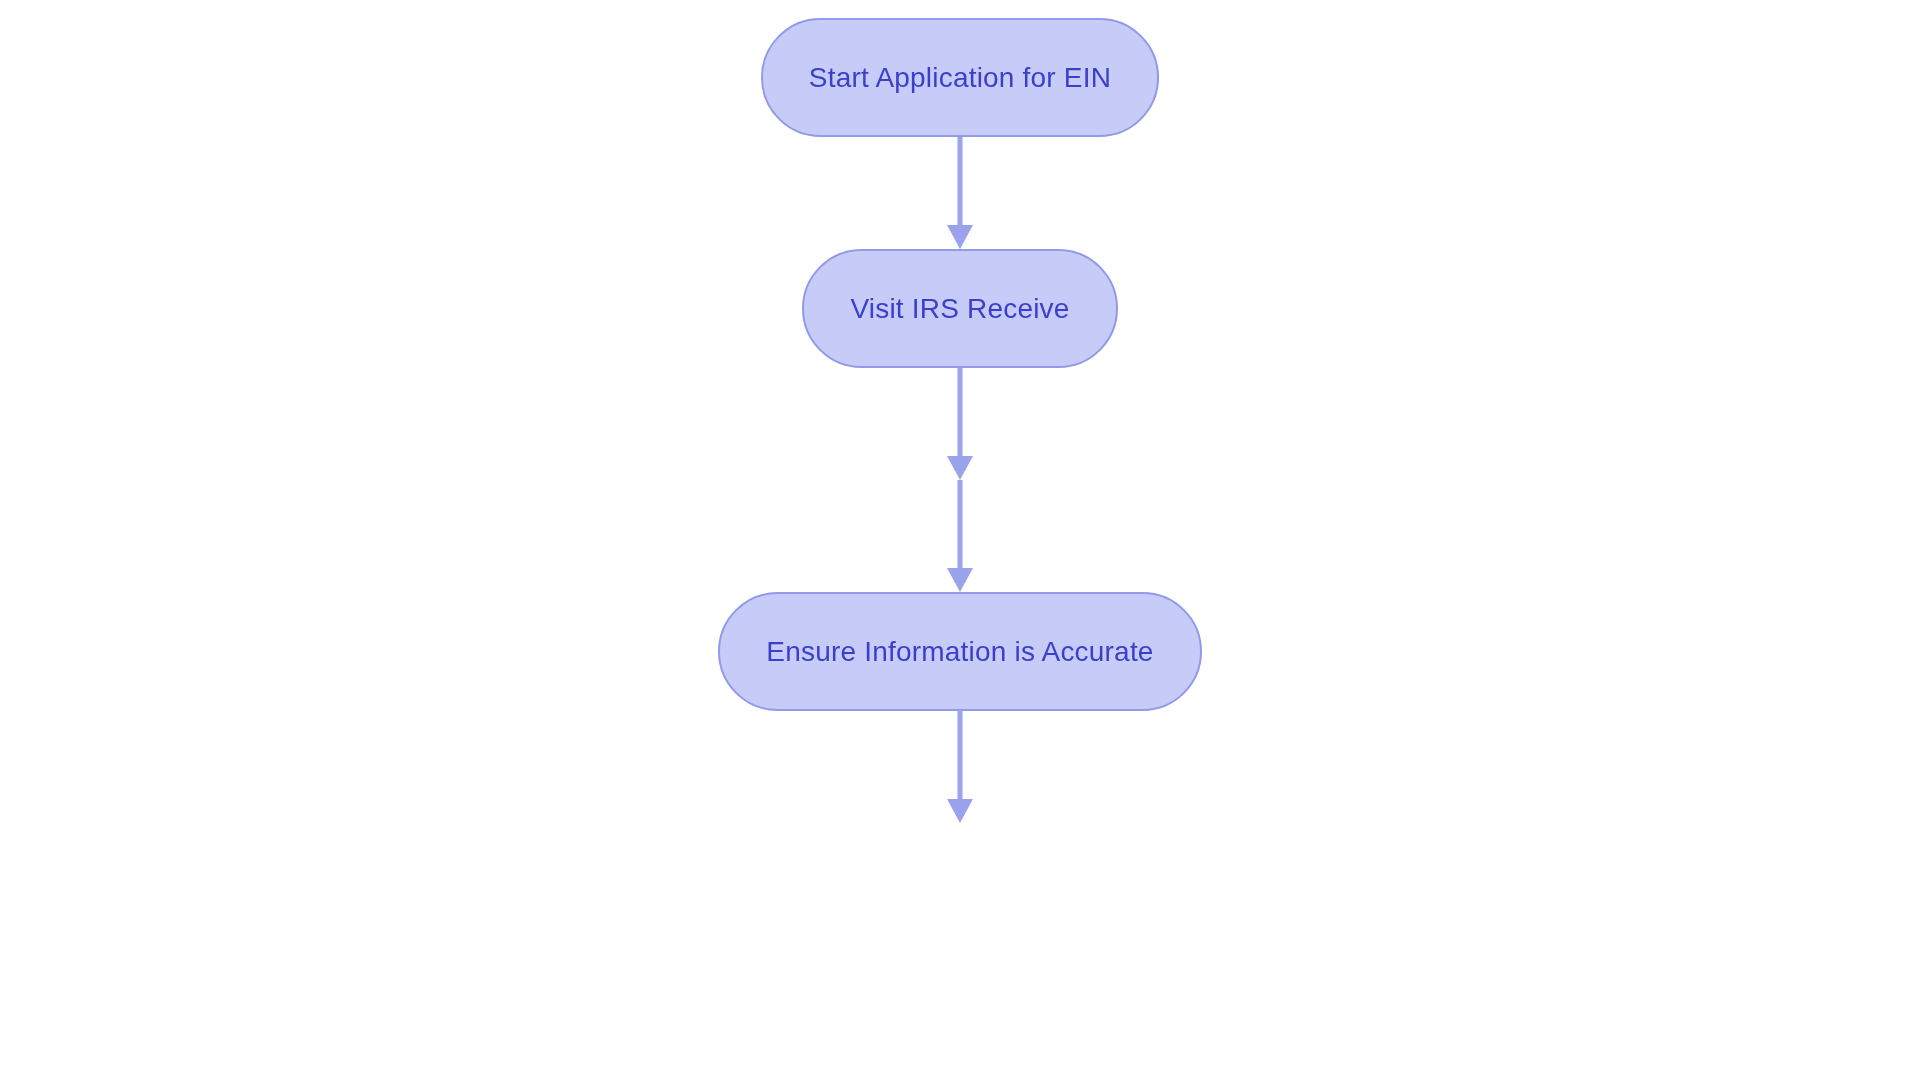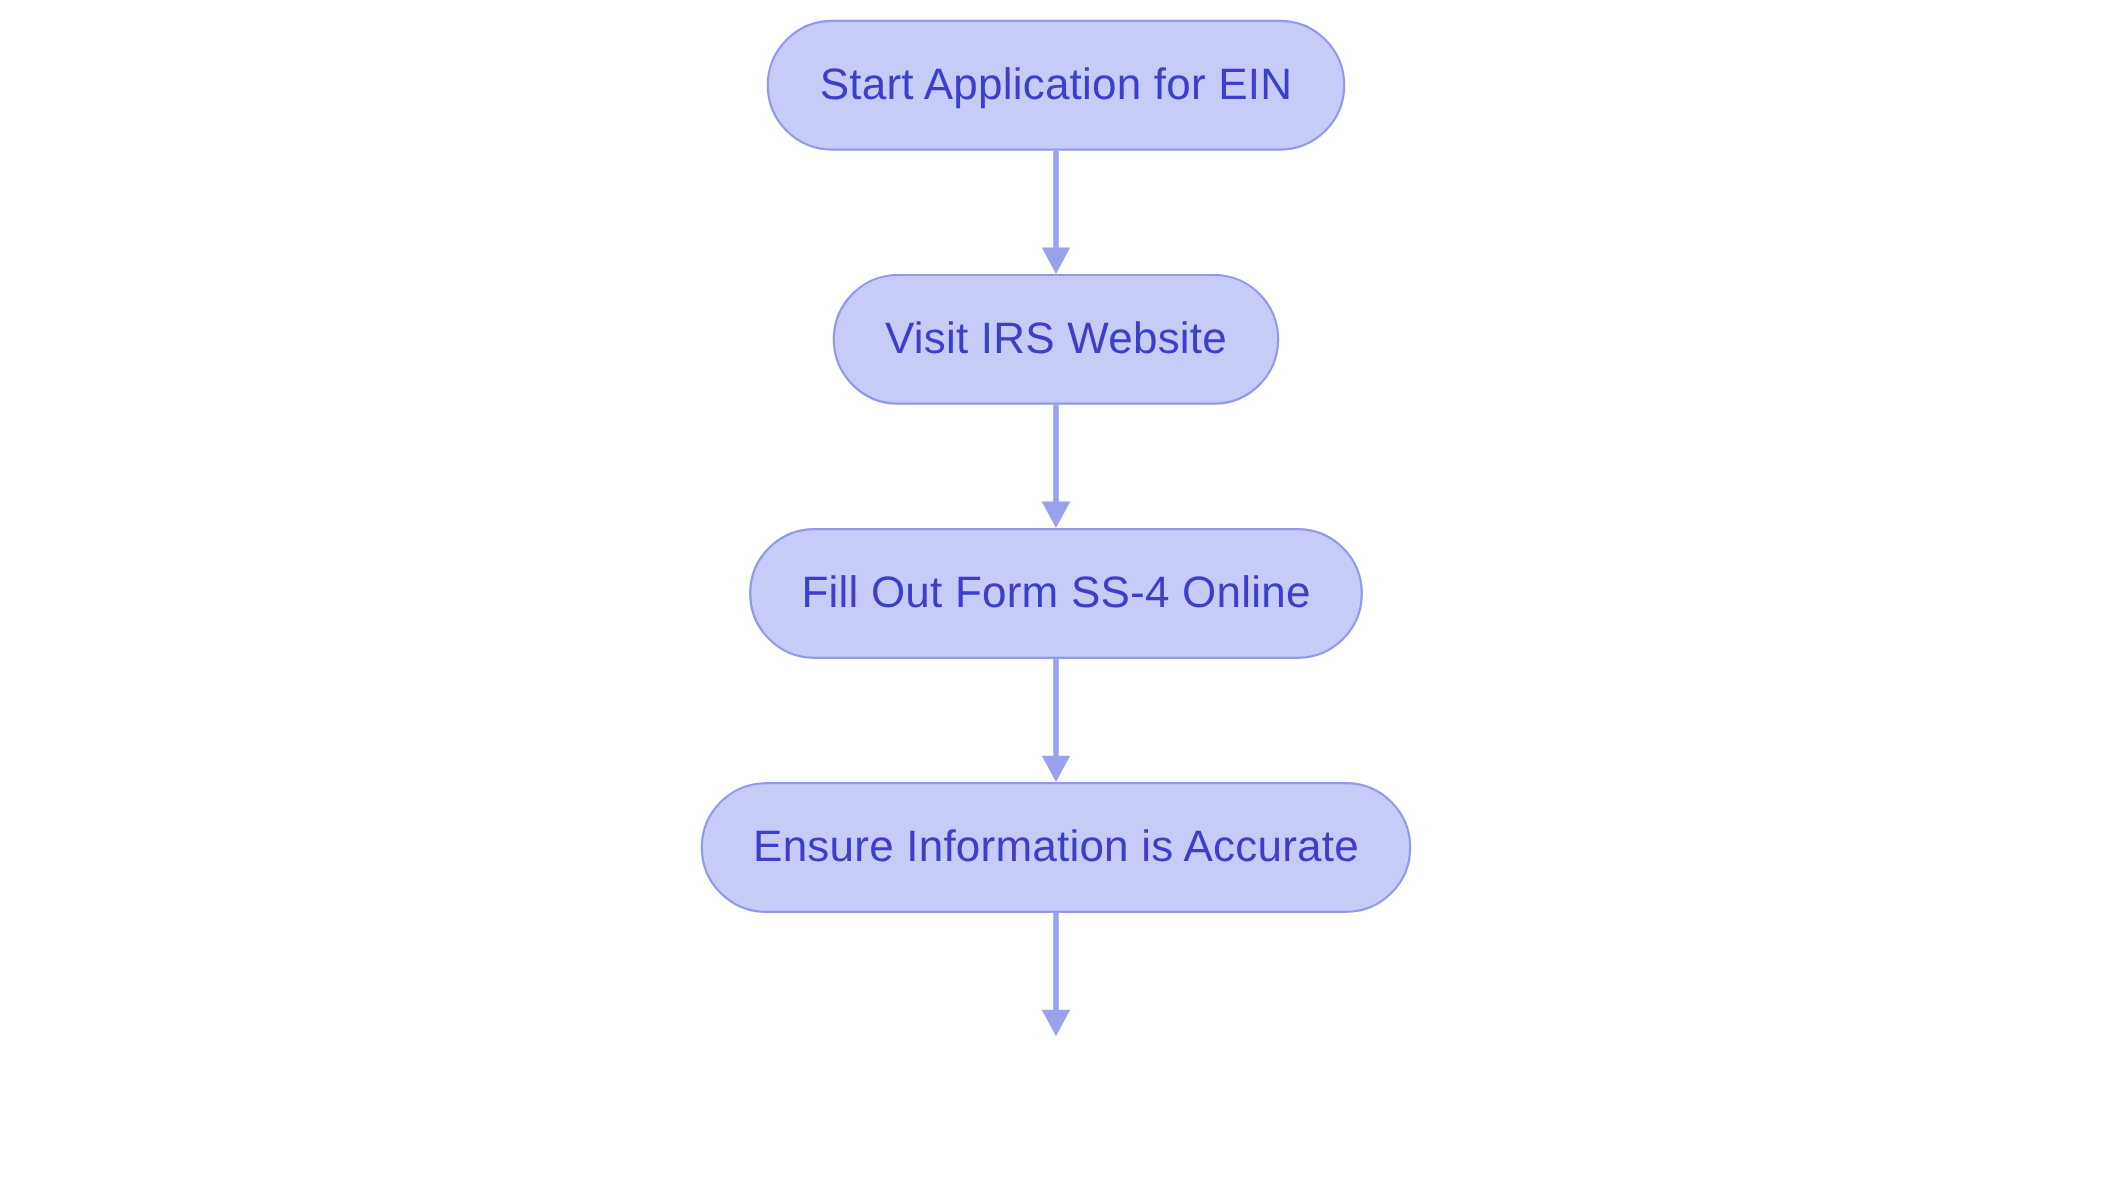--- a/index.html
+++ b/index.html
@@ -36,21 +36,21 @@
     padding: 0 46px;
     border-radius: 60px;
     background: var(--node_fill);
     border: 2px solid var(--node_border);
     display: flex;
     align-items: center;
     justify-content: center;
   }
   .node-label {
     color: var(--node_text);
-    font-size: 40px;
+    font-size: 28px;
     letter-spacing: 0.2px;
     white-space: nowrap;
     text-align: center;
   }
   .connector {
     position: relative;
     flex: none;
     width: 60px;
     height: 112px;
   }
@@ -83,31 +83,28 @@
   <div class="node">
     <span class="node-label">Start Application for EIN</span>
   </div>
 
   <div class="connector">
     <div class="line"></div>
     <div class="arrowhead"></div>
   </div>
 
   <div class="node">
-    <span class="node-label">Visit IRS Website</span>
+    <span class="node-label">Visit IRS Receive</span>
   </div>
 
   <div class="connector">
     <div class="line"></div>
     <div class="arrowhead"></div>
   </div>
 
-  <div class="node">
-    <span class="node-label">Fill Out Form SS-4 Online</span>
-  </div>
 
   <div class="connector">
     <div class="line"></div>
     <div class="arrowhead"></div>
   </div>
 
   <div class="node">
     <span class="node-label">Ensure Information is Accurate</span>
   </div>
 

